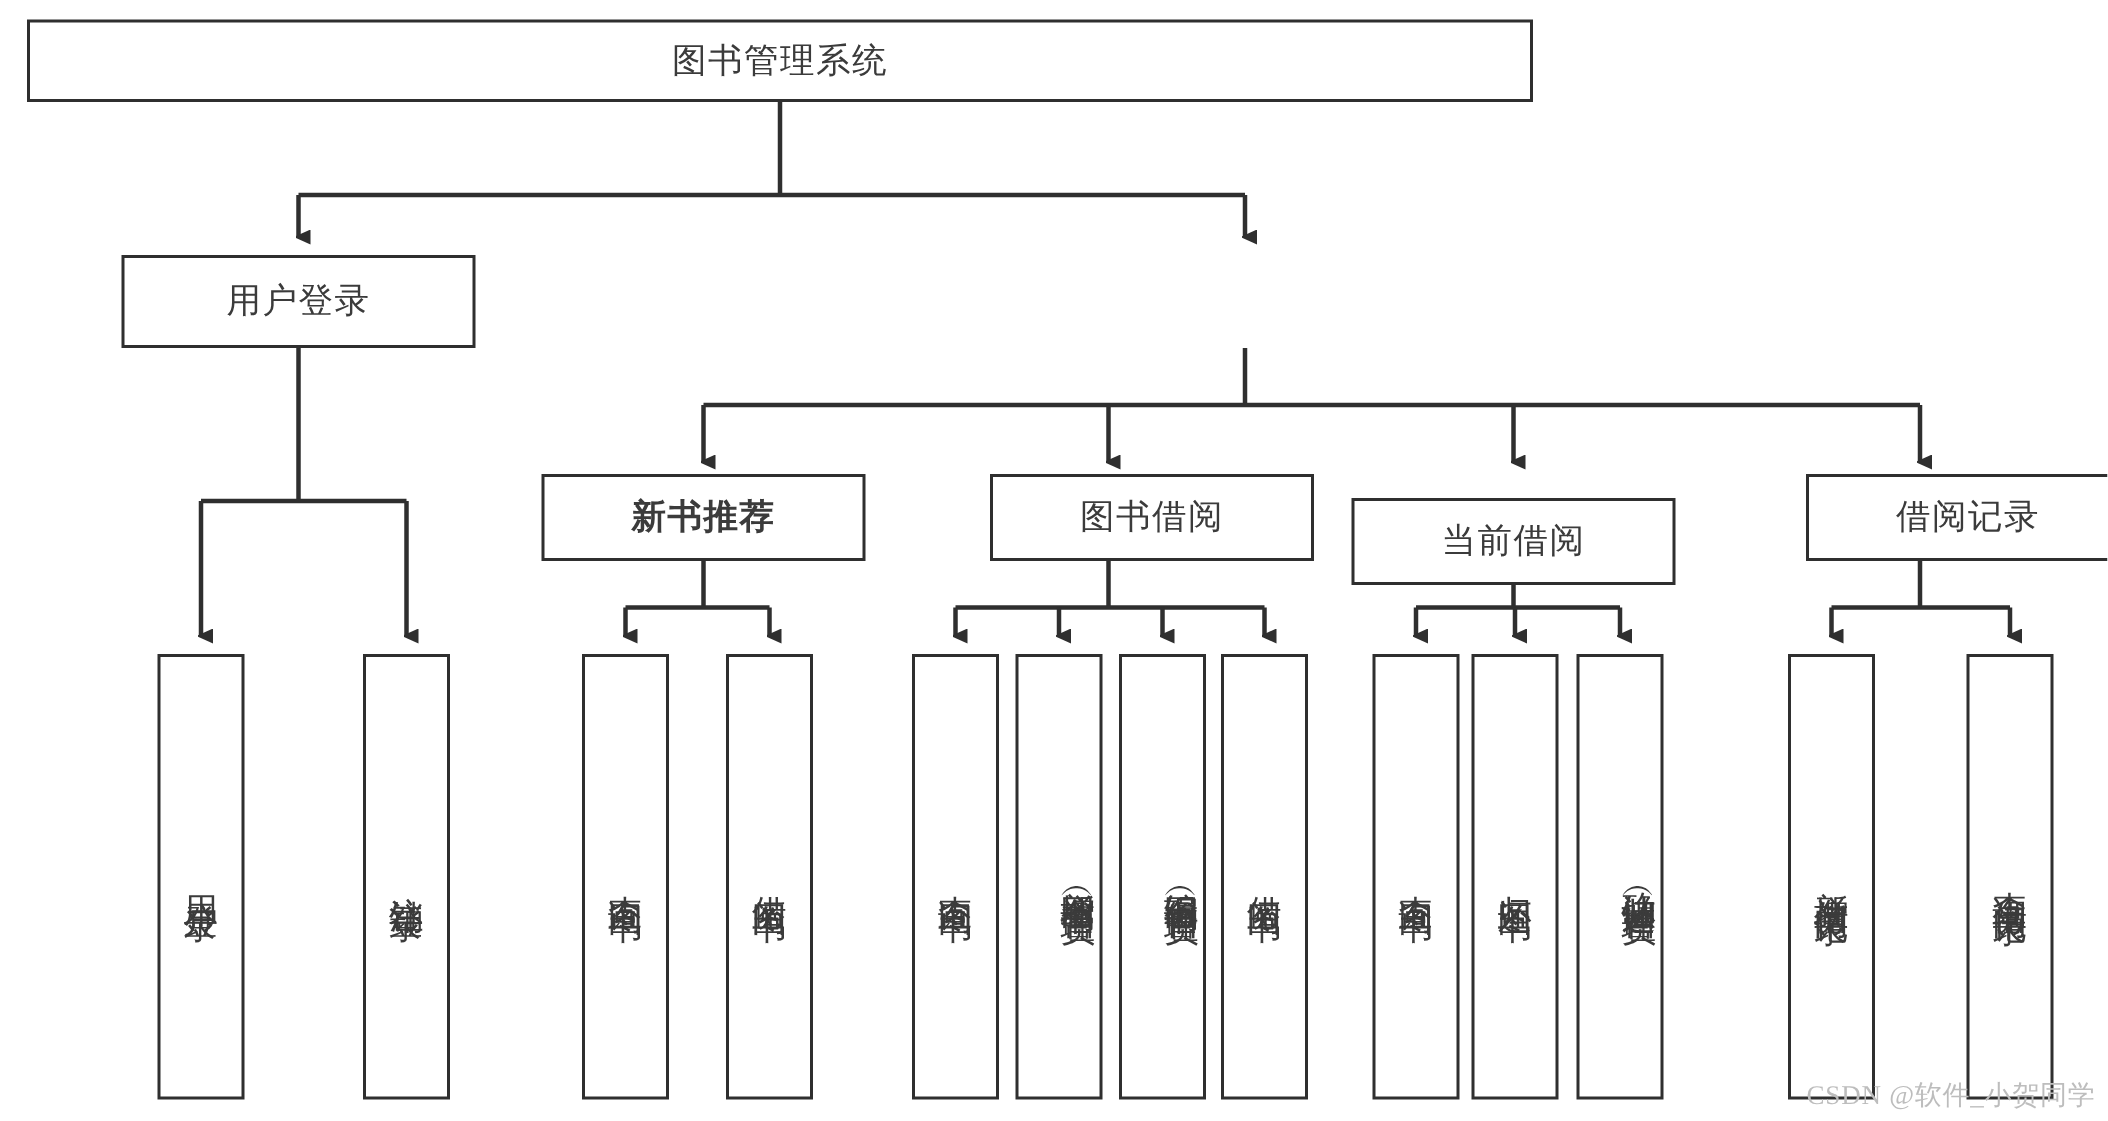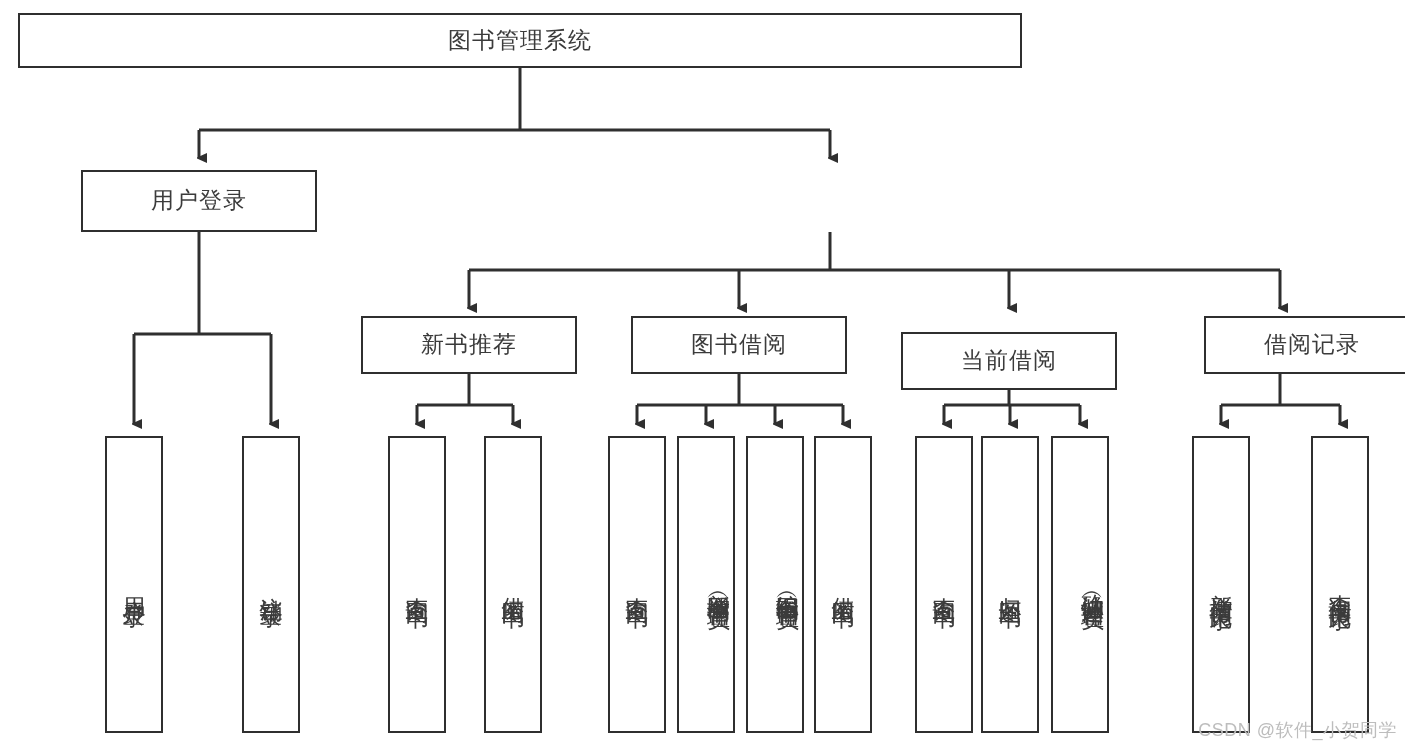--- a/index.html
+++ b/index.html
@@ -65,20 +65,21 @@
     letter-spacing: 2px;
   }
   .watermark {
     position: absolute;
     right: 8px;
     bottom: 5px;
     font-size: 18px;
     color: #bdbdbd;
     white-space: nowrap;
     letter-spacing: 0.5px;
+    font-family: Liberation Serif, serif;
   }
 </style>
 </head>
 <body>
 
 <div id="diagram-root">
 
   <svg id="edge-layer" viewBox="0 0 1405 747" width="1405" height="747" xmlns="http://www.w3.org/2000/svg">
     <defs>
       <marker id="arrow" markerWidth="10" markerHeight="10" refX="5" refY="8" orient="auto" markerUnits="userSpaceOnUse">
@@ -130,24 +131,24 @@
   </svg>
 
   <div class="node horizontal" style="left:18px; top:13px; width:1004px; height:55px;">
     <span class="label">图书管理系统</span>
   </div>
 
   <div class="node horizontal" style="left:81px; top:170px; width:236px; height:62px;">
     <span class="label">用户登录</span>
   </div>
 
-  <div class="node horizontal" style="left:361px; top:316px; width:216px; height:58px;">
+  <div class="node horizontal" style="left:361px; top:316px; width:216px; height:58px;font-weight:bold;">
     <span class="label">新书推荐</span>
   </div>
-  <div class="node horizontal" style="left:631px; top:316px; width:216px; height:58px;">
+  <div class="node horizontal" style="left:660px; top:316px; width:216px; height:58px;">
     <span class="label">图书借阅</span>
   </div>
   <div class="node horizontal" style="left:901px; top:332px; width:216px; height:58px;">
     <span class="label">当前借阅</span>
   </div>
   <div class="node horizontal" style="left:1204px; top:316px; width:216px; height:58px;">
     <span class="label">借阅记录</span>
   </div>
 
   <div class="node vertical" style="left:105px; top:436px; width:58px; height:297px;">

